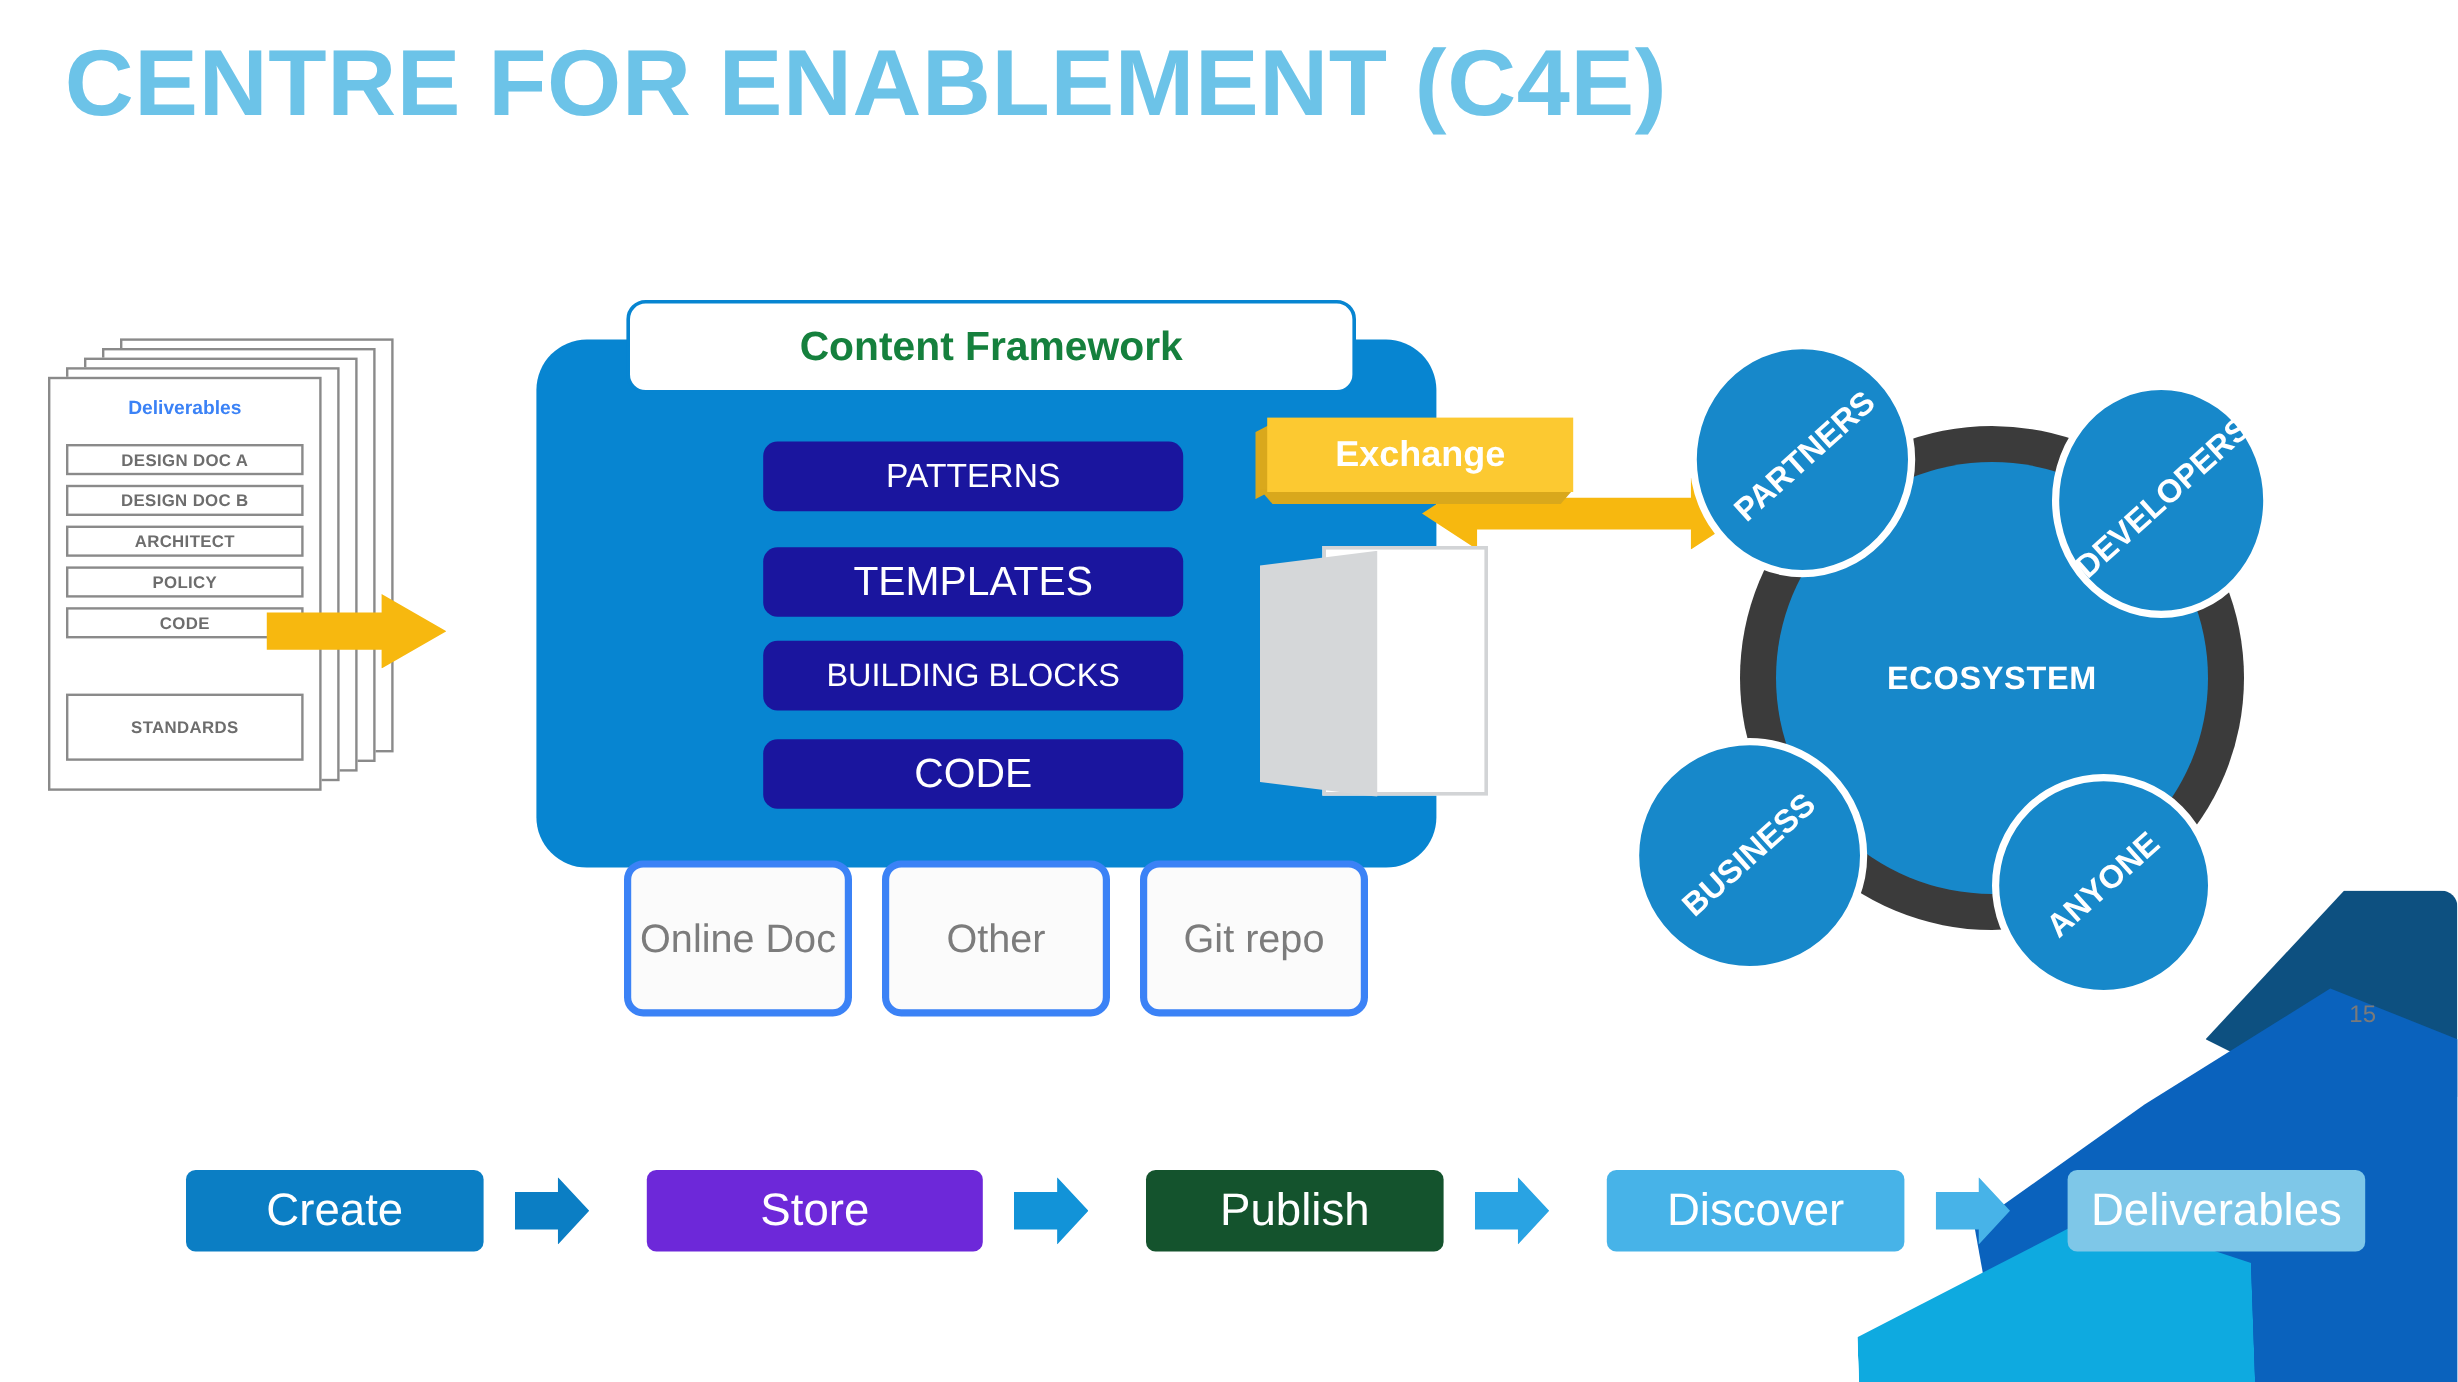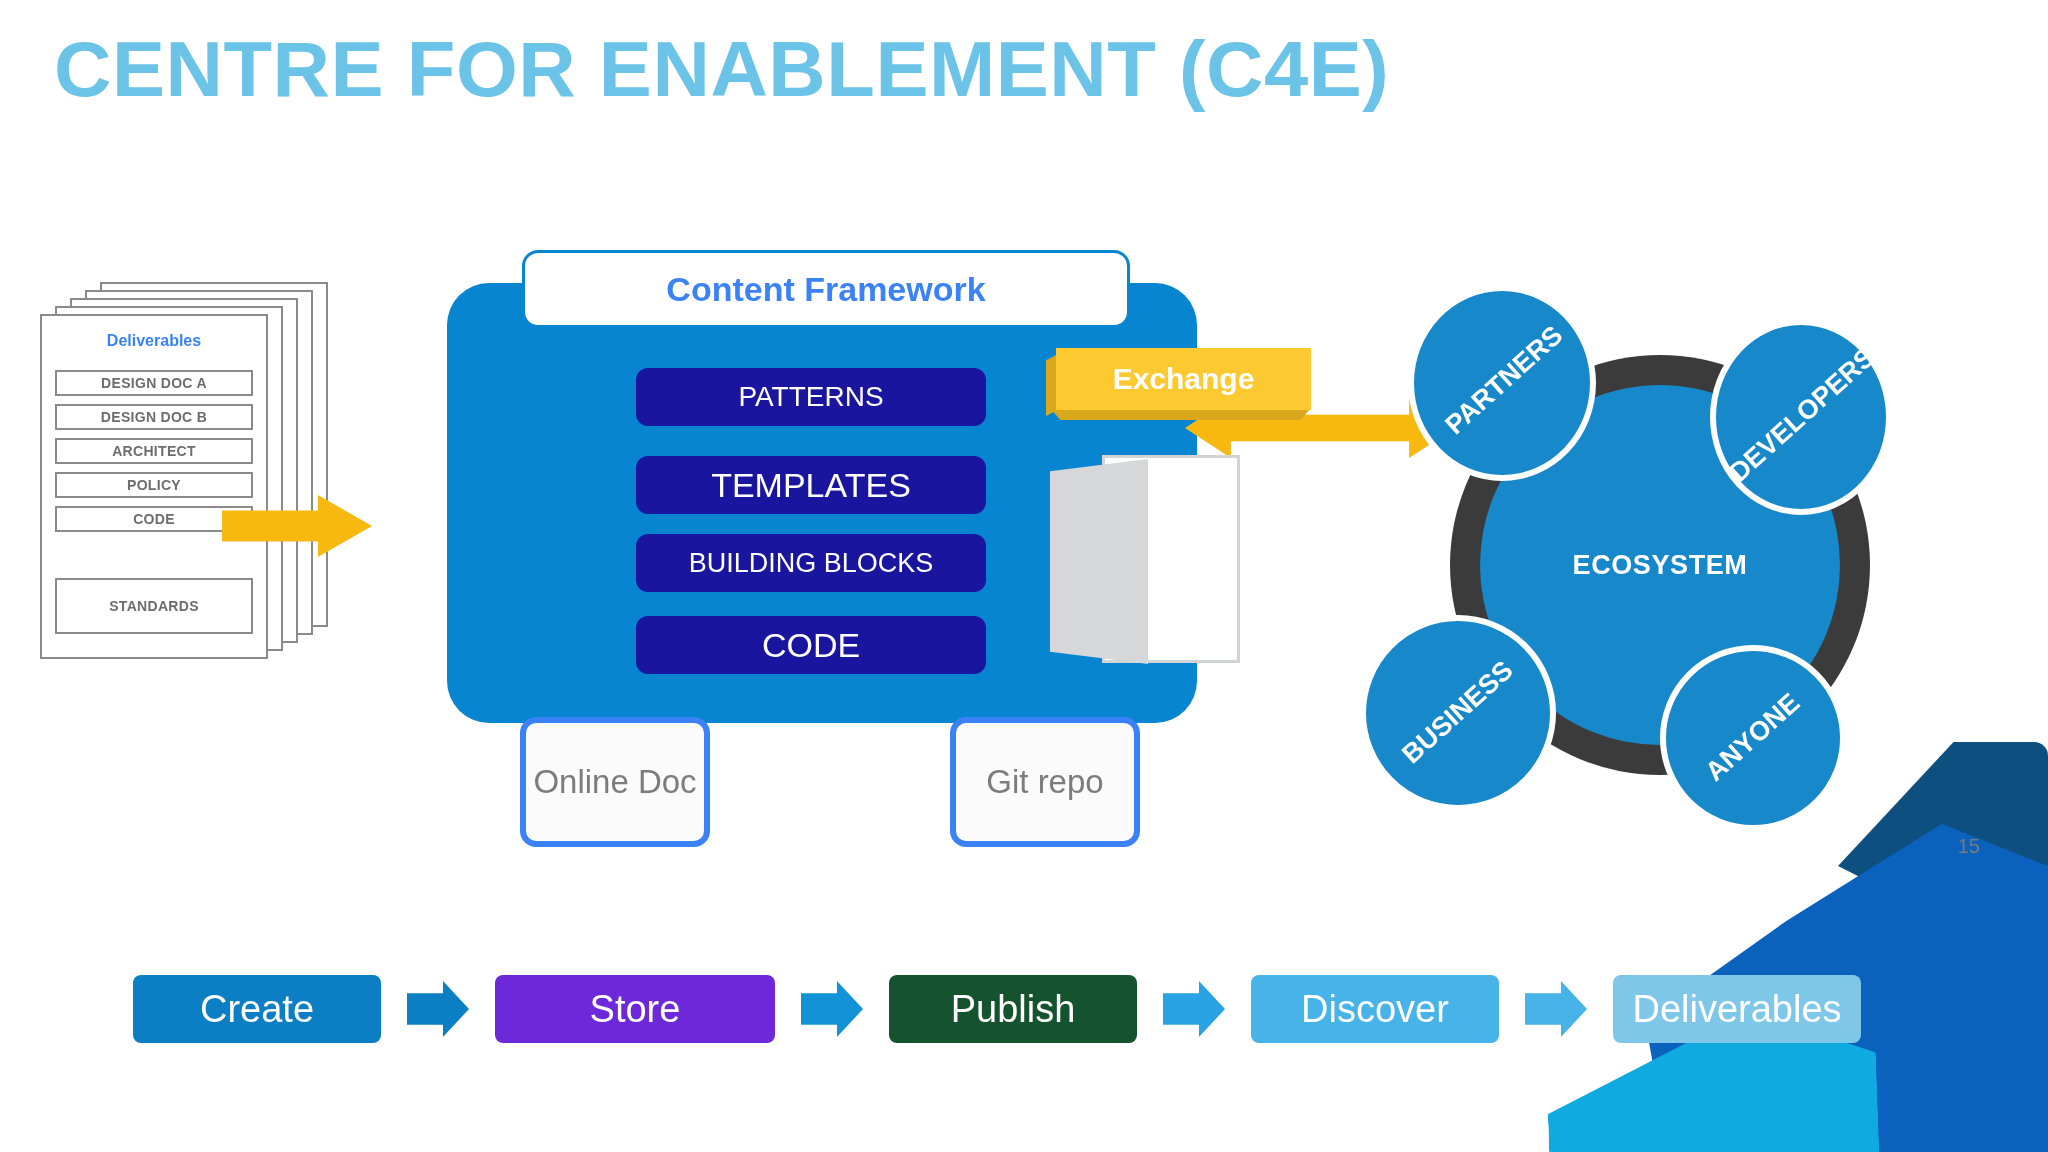--- a/index.html
+++ b/index.html
@@ -115,21 +115,21 @@
     background: #0785d1;
     border-radius: 42px;
   }
   #framework-header {
     position: absolute; left: 522px; top: 250px;
     width: 608px; height: 78px;
     background: #ffffff;
     border: 3px solid #0785d1;
     border-radius: 16px;
     display: flex; align-items: center; justify-content: center;
-    font-size: 34px; font-weight: bold; color: #3b82f6;
+    font-size: 34px; font-weight: bold; color: #15803d;
     z-index: 4;
   }
   .asset-chip {
     position: absolute;
     left: 636px;
     width: 350px; height: 58px;
     background: #1a159e;
     border-radius: 12px;
     display: flex; align-items: center; justify-content: center;
     color: #ffffff;
@@ -245,20 +245,21 @@
     height: 68px;
     border-radius: 8px;
     display: flex; align-items: center; justify-content: center;
     color: #ffffff;
     font-size: 38px;
     text-align: center;
     line-height: 1.02;
     padding: 0 6px;
     overflow: visible;
     white-space: normal;
+    margin-left: 22px;
   }
   #step-0 { width: 248px; background: #0b7ec4; }
   #step-1 { width: 280px; background: #6d28d9; }
   #step-2 { width: 248px; background: #14532d; }
   #step-3 { width: 248px; background: #47b3e8; }
   #step-4 { width: 248px; background: #7ec7e8; }
   .flow-arrow {
     width: 62px; height: 56px;
     margin: 0 26px;
     flex: none;
@@ -310,20 +311,21 @@
   <div id="content-panel"></div>
 
   <div id="framework-header">Content Framework</div>
 
   <div class="asset-chip" id="chip-patterns">PATTERNS</div>
   <div class="asset-chip" id="chip-templates">TEMPLATES</div>
   <div class="asset-chip" id="chip-blocks">BUILDING BLOCKS</div>
   <div class="asset-chip" id="chip-code">CODE</div>
 
   <div class="store-card" id="card-online">Online Doc</div>
+  <div class="store-card" id="card-other">Other</div>
   <div class="store-card" id="card-git">Git repo</div>
 
   <div id="door">
     <div id="door-frame"></div>
     <div id="door-leaf"></div>
   </div>
 
   <div id="exchange-box">
     <div id="exchange-side"></div>
     <div id="exchange-bottom"></div>

